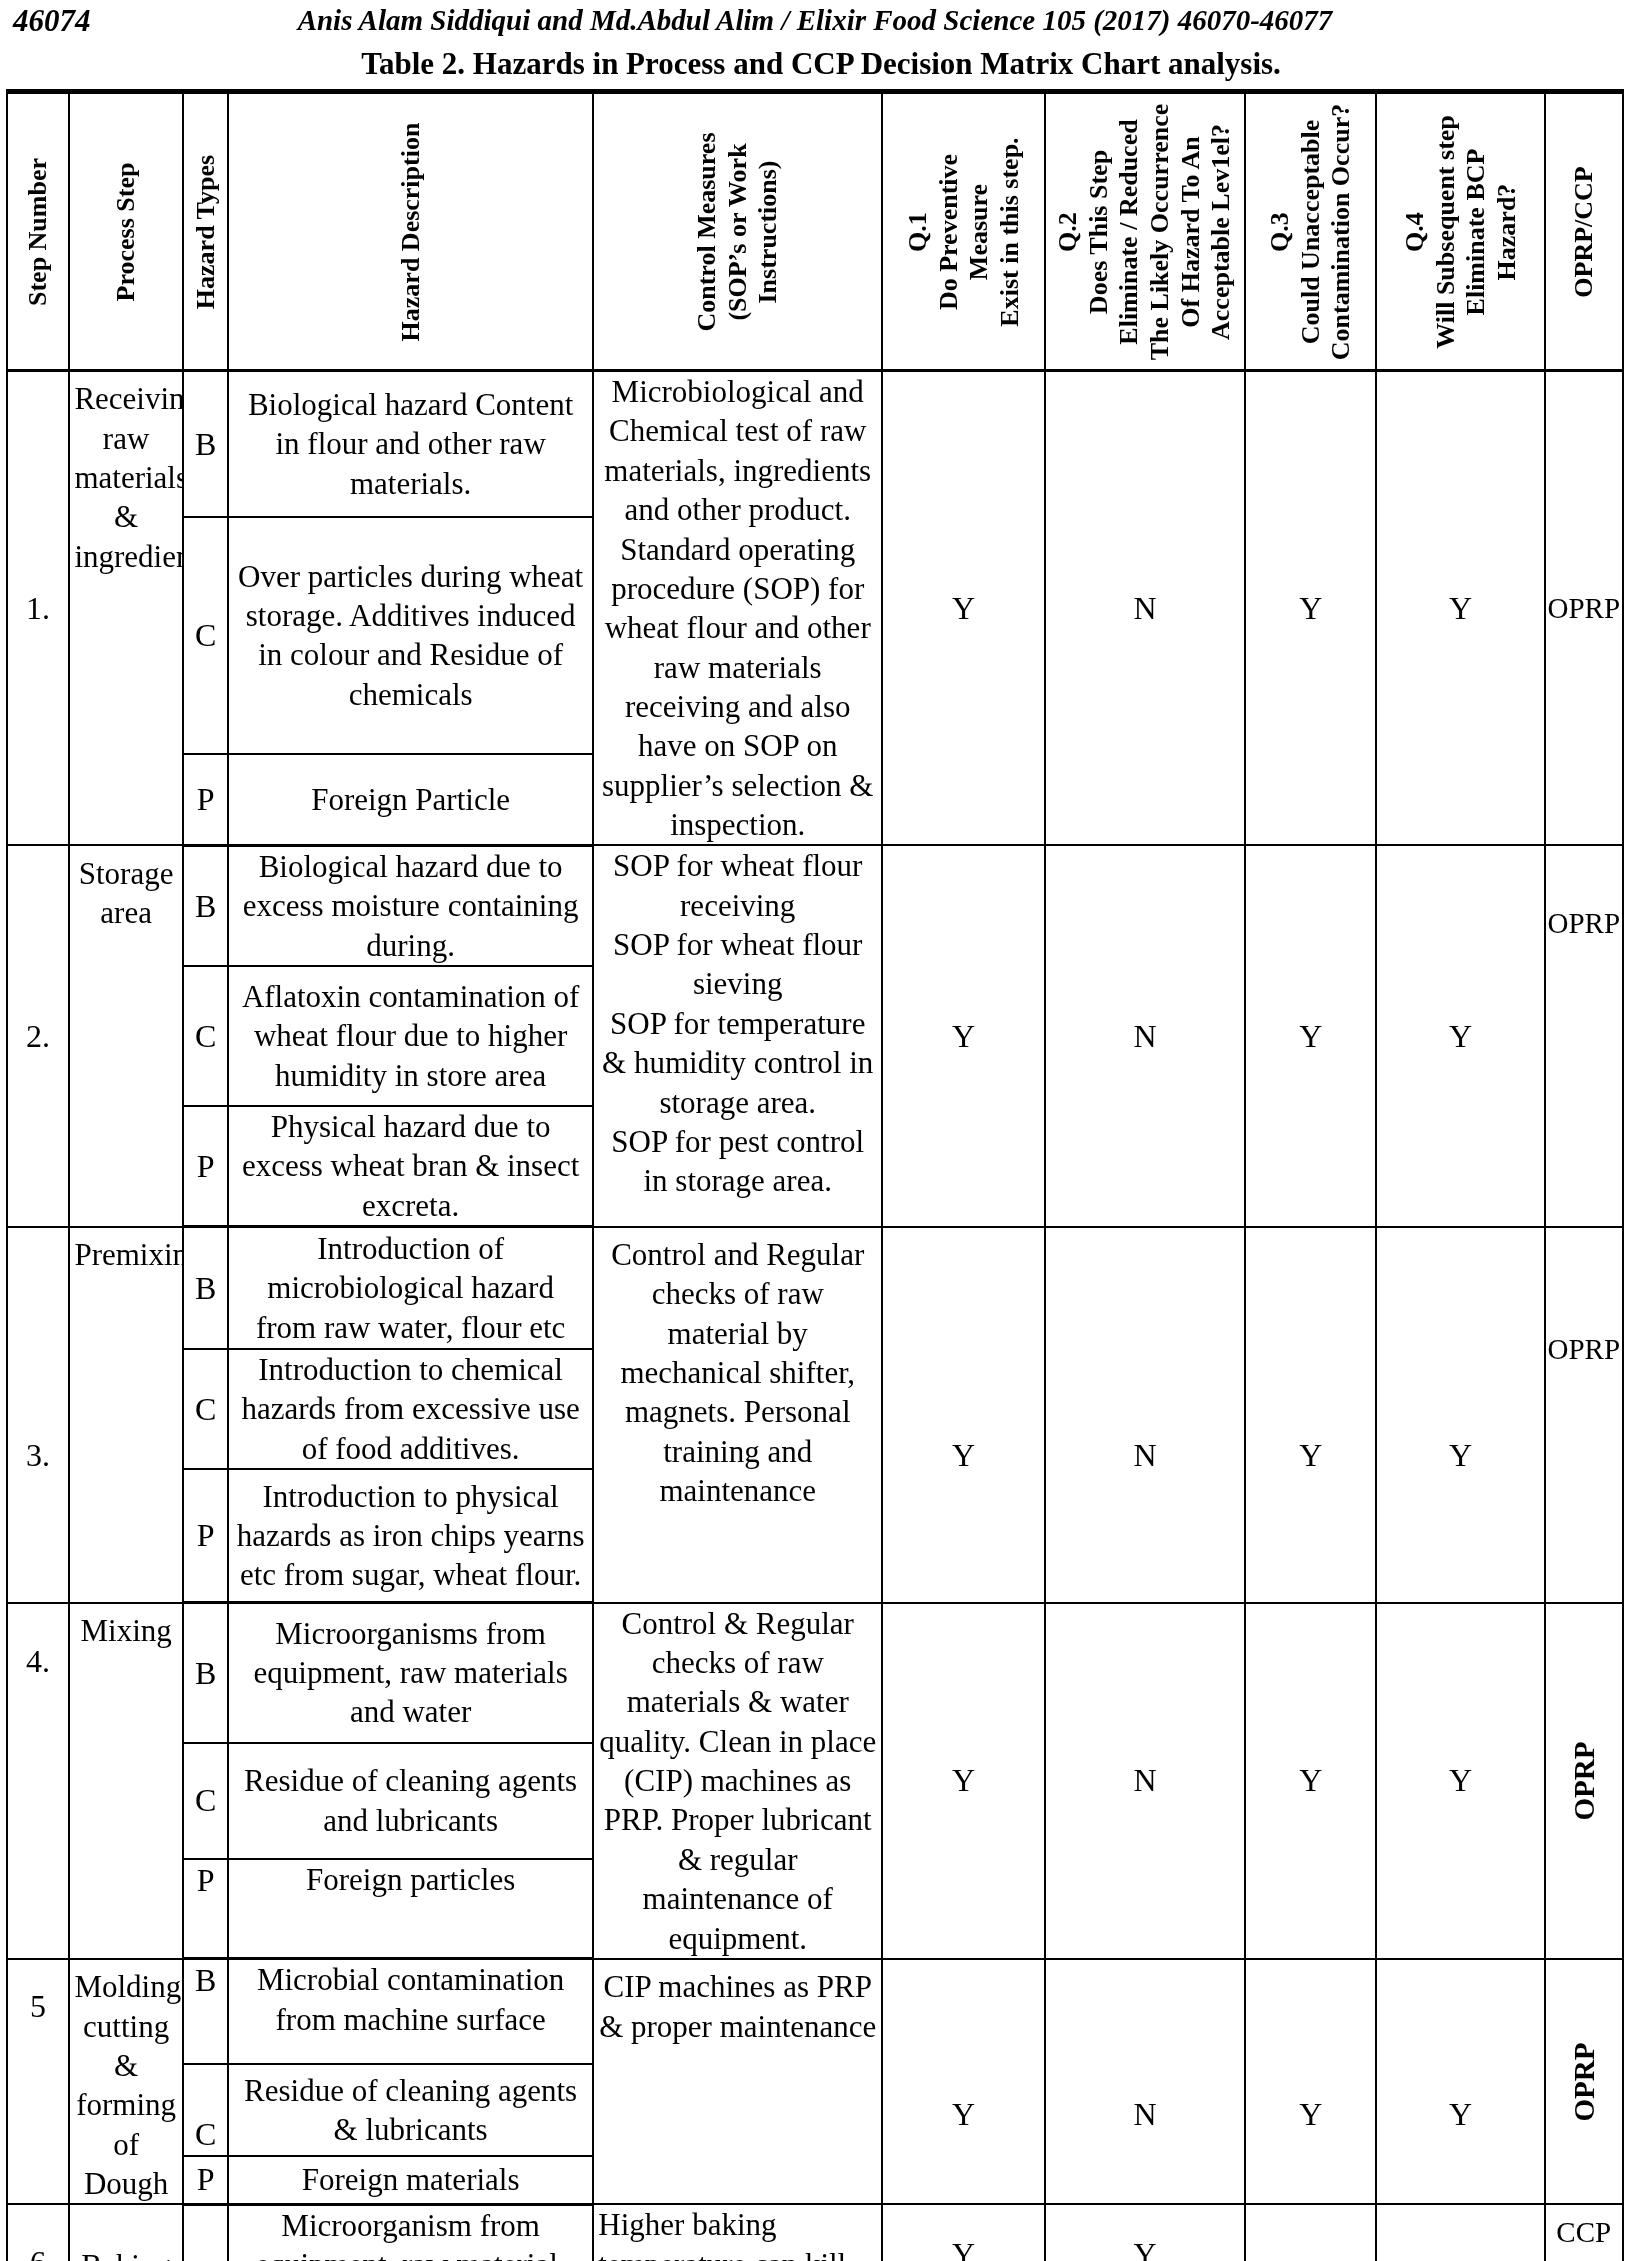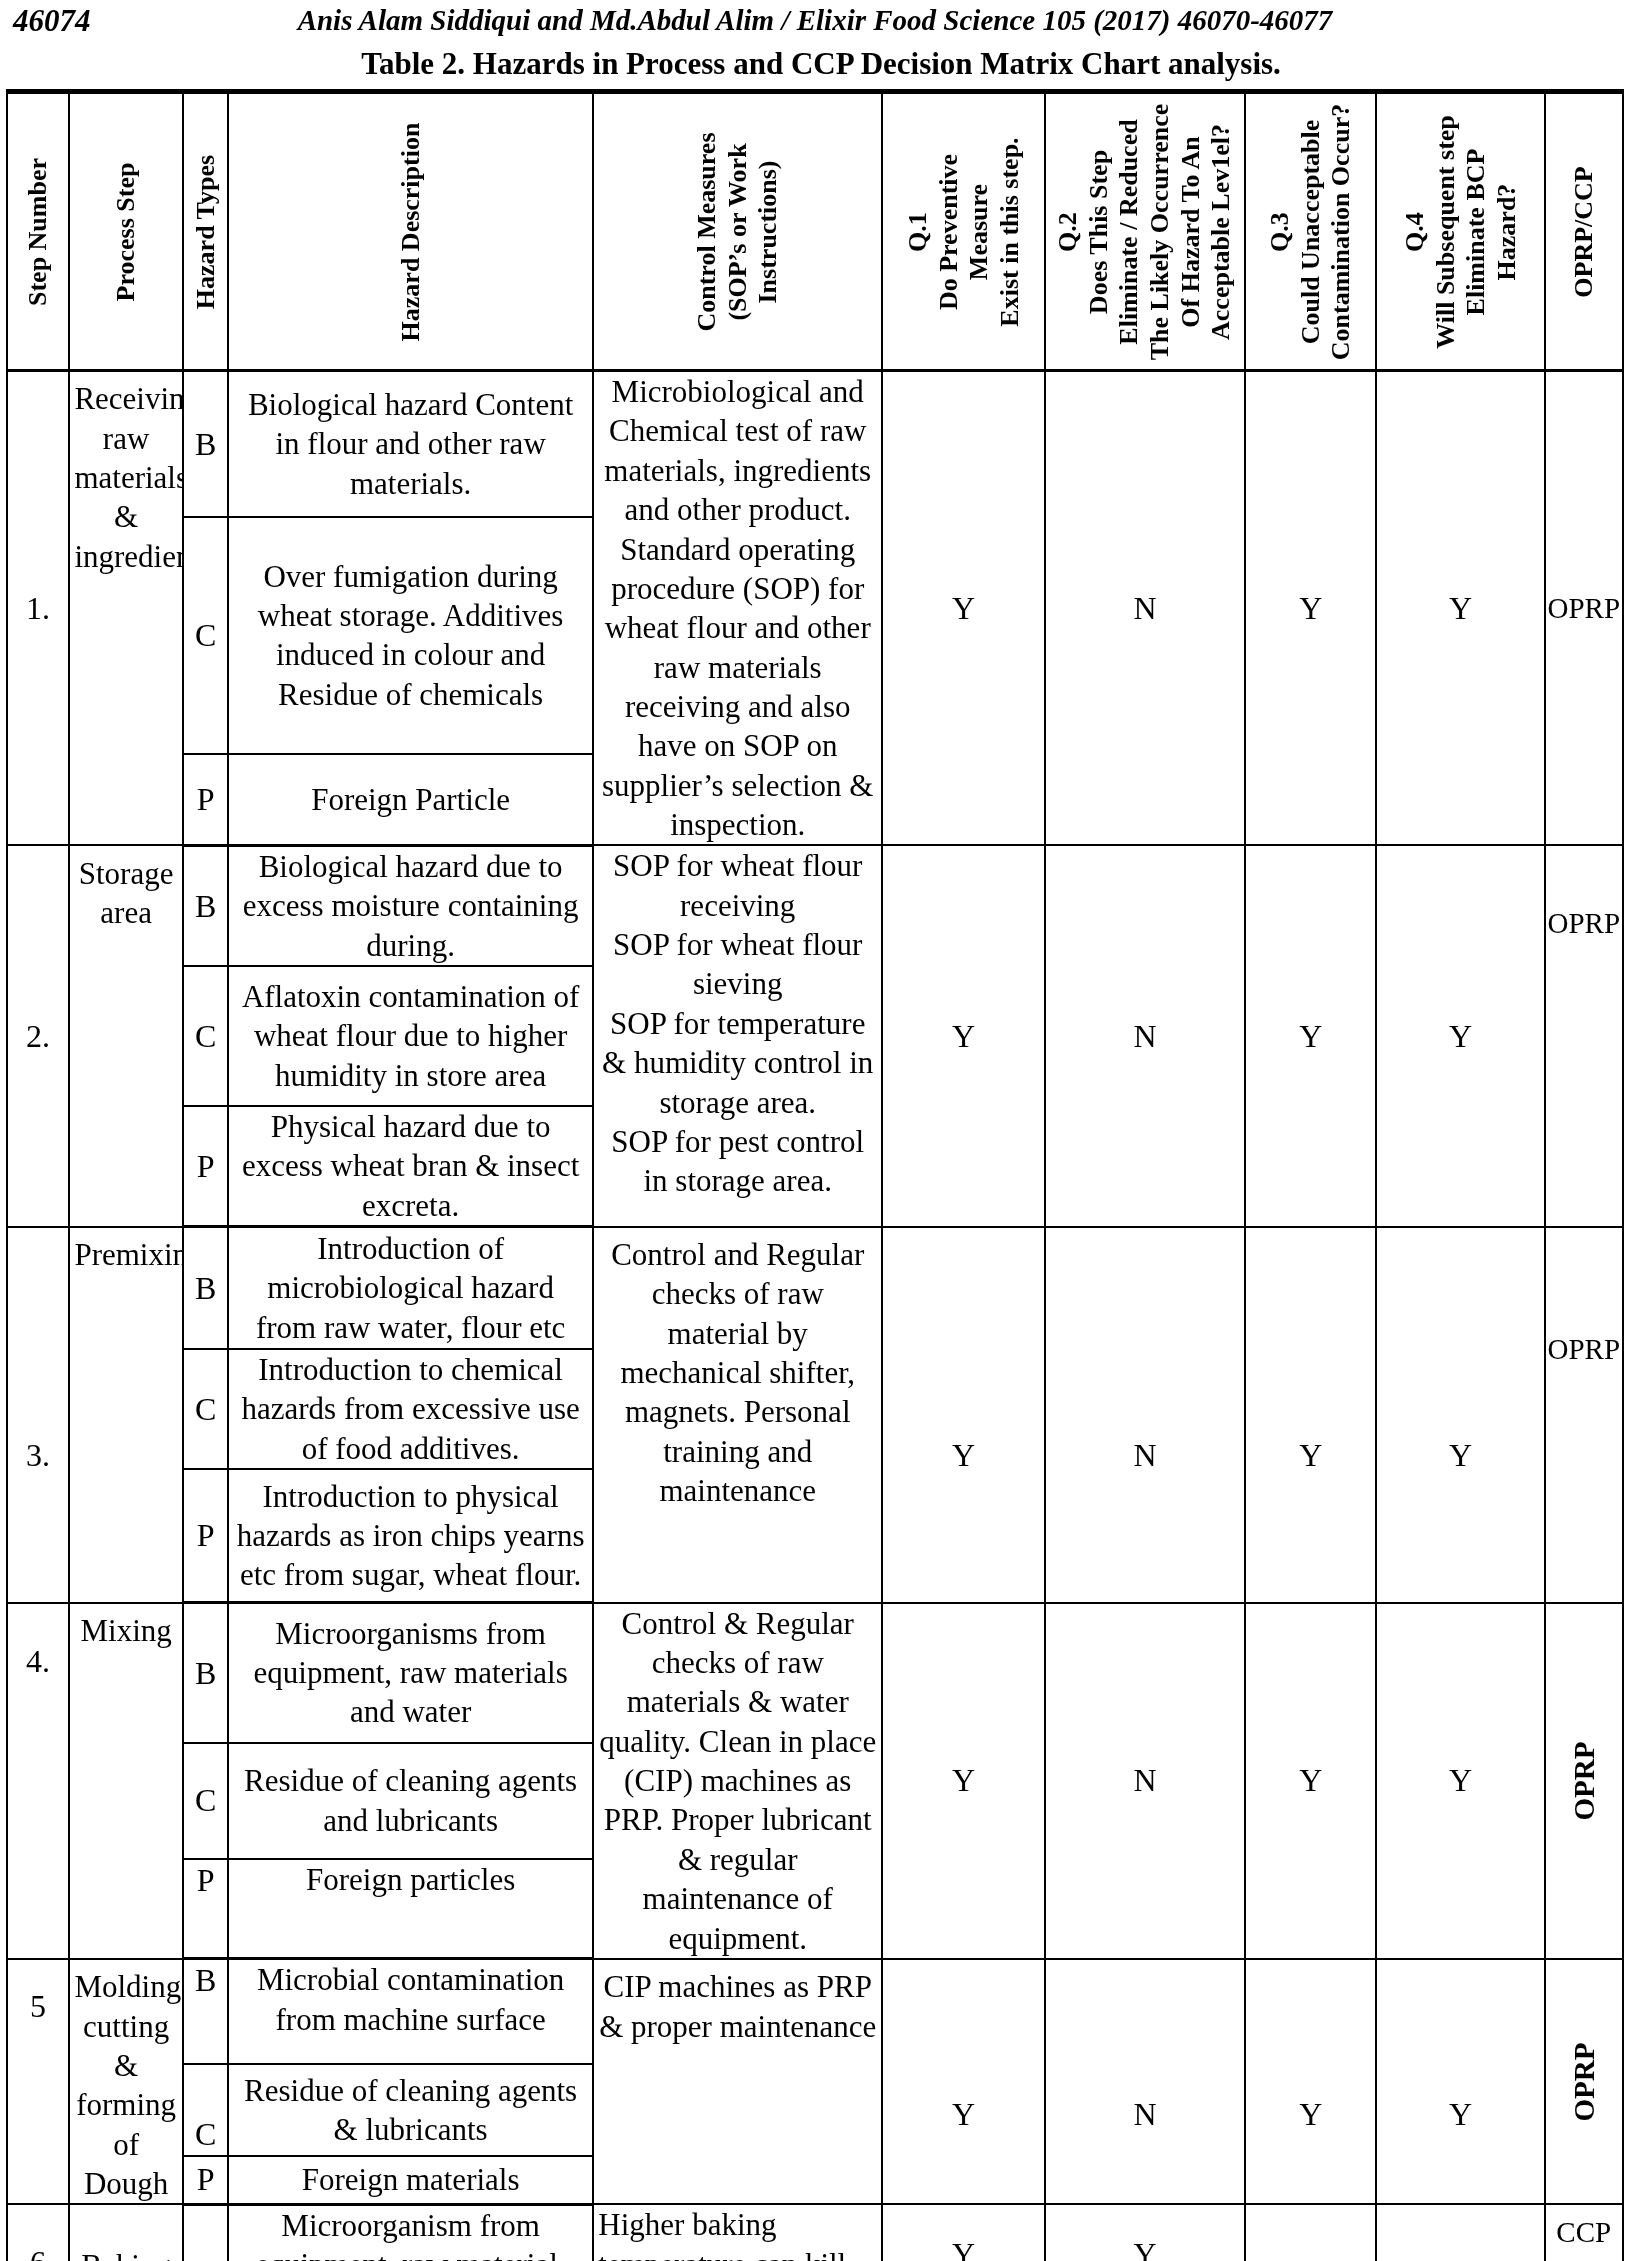--- a/index.html
+++ b/index.html
@@ -138,21 +138,21 @@
         <td>Biological hazard Content in flour and other raw materials.</td>
         <td rowspan="3" class="pre">Microbiological and Chemical test of raw materials, ingredients and other product. Standard operating procedure (SOP) for wheat flour and other raw materials receiving and also have on SOP on supplier’s selection &amp; inspection.</td>
         <td rowspan="3" class="qcell">Y</td>
         <td rowspan="3" class="qcell">N</td>
         <td rowspan="3" class="qcell">Y</td>
         <td rowspan="3" class="qcell">Y</td>
         <td rowspan="3" class="oprp">OPRP</td>
       </tr>
       <tr class="h270">
         <td class="typecell">C</td>
-        <td>Over fumigation during wheat storage. Additives induced in colour and Residue of chemicals</td>
+        <td>Over particles during wheat storage. Additives induced in colour and Residue of chemicals</td>
       </tr>
       <tr class="h105 rowend">
         <td class="typecell">P</td>
         <td>Foreign Particle</td>
       </tr>
 
       <tr class="h145">
         <td rowspan="3" class="stepcell">2.</td>
         <td rowspan="3" class="vt pt12">Storage area</td>
         <td class="typecell">B</td>

